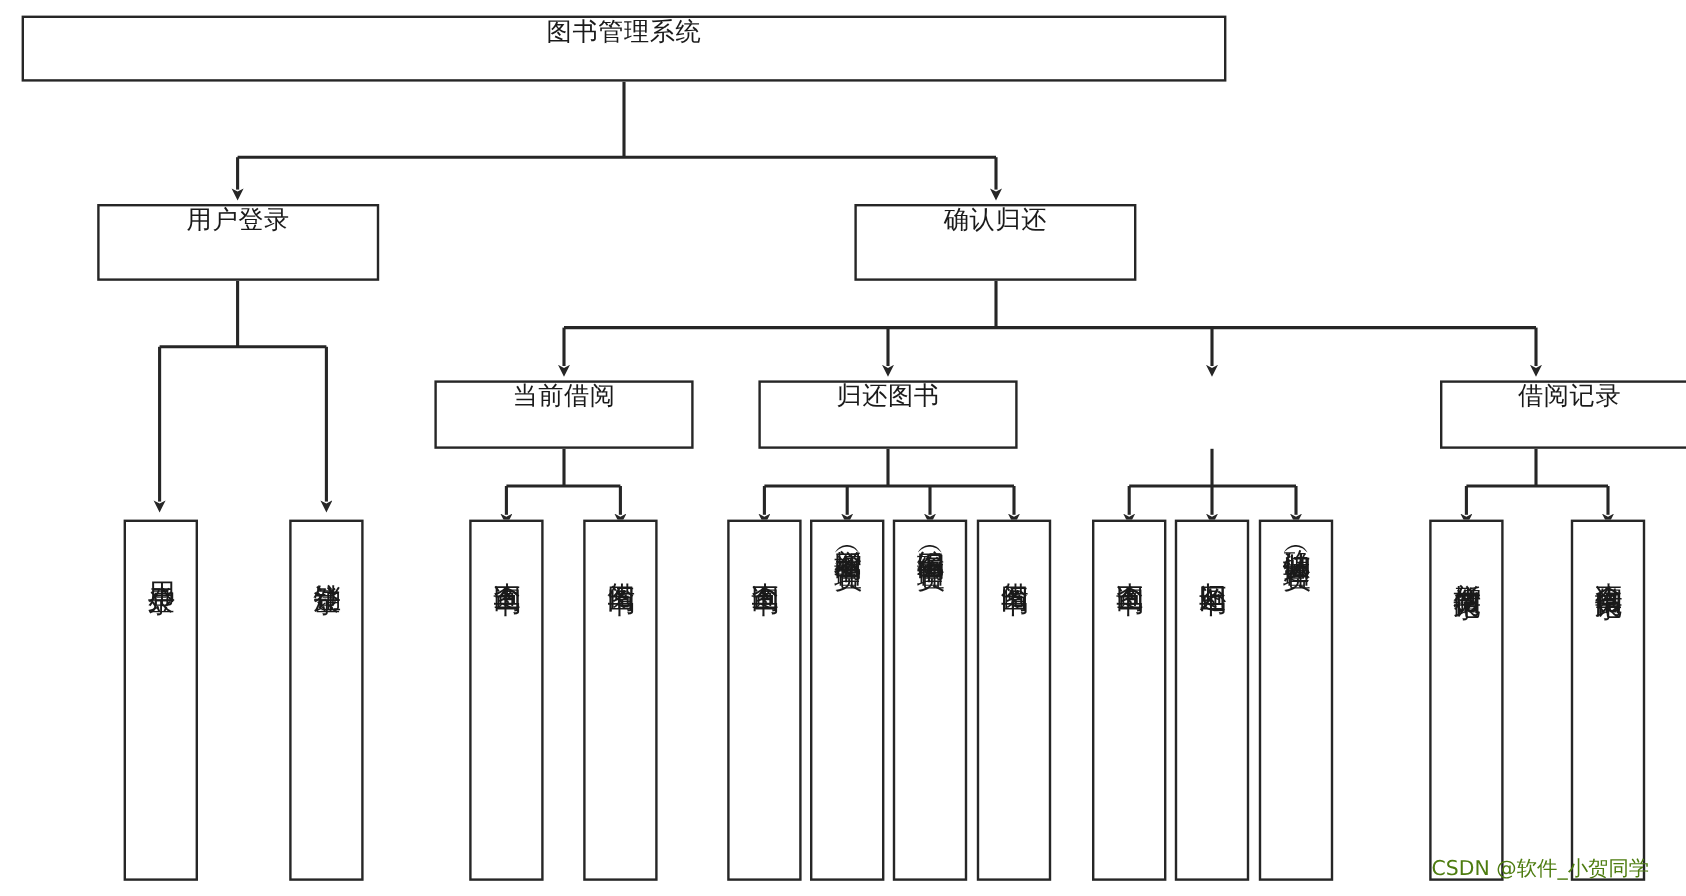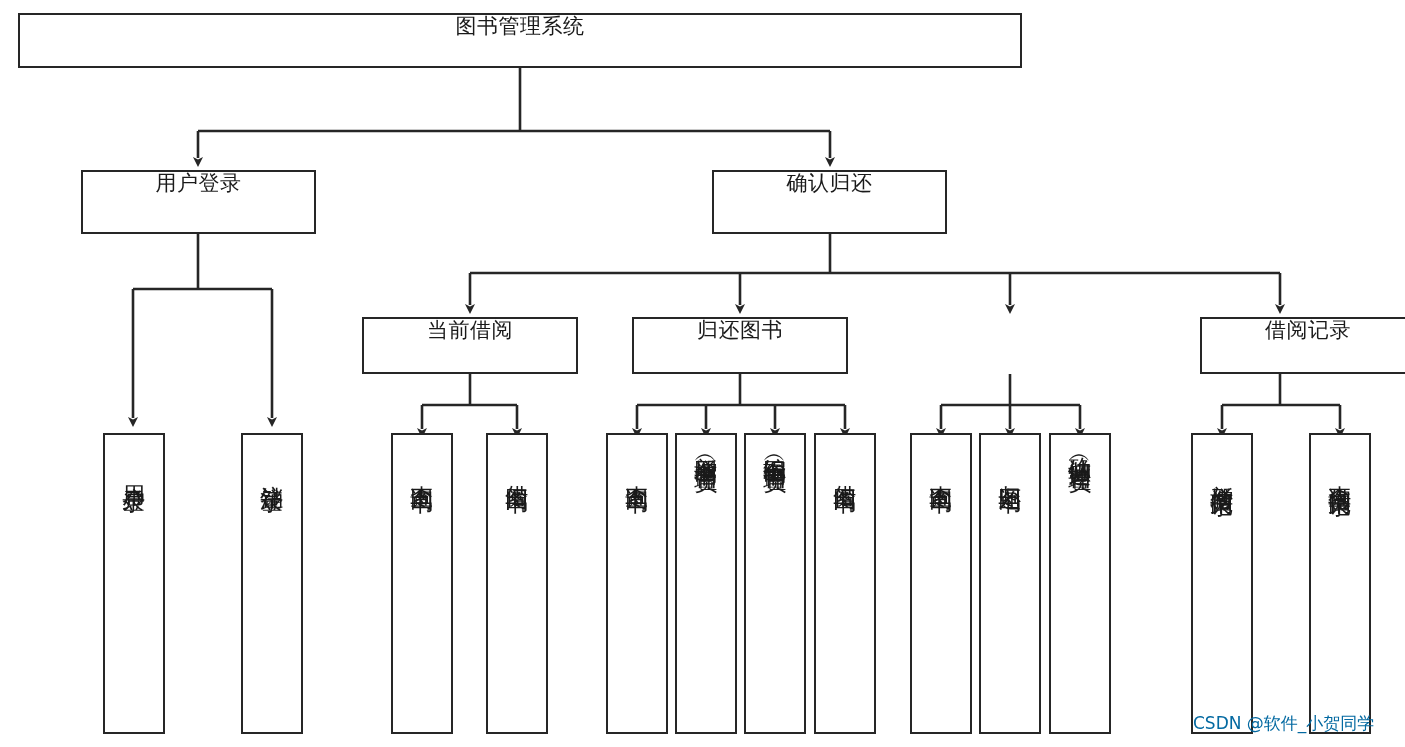--- a/index.html
+++ b/index.html
@@ -66,21 +66,21 @@
     margin: 0 auto;
   }
   .node.vert.mid .label {
     margin-top: 28px;
   }
   .watermark {
     position: absolute;
     left: 1193px;
     top: 712px;
     font-size: 17px;
-    color: #0369a1;
+    color: #4d7c0f;
     white-space: nowrap;
     z-index: 3;
     font-family: "DejaVu Sans", "Liberation Sans", sans-serif;
   }
 </style>
 </head>
 <body>
 
 <div id="diagram-root">
 

